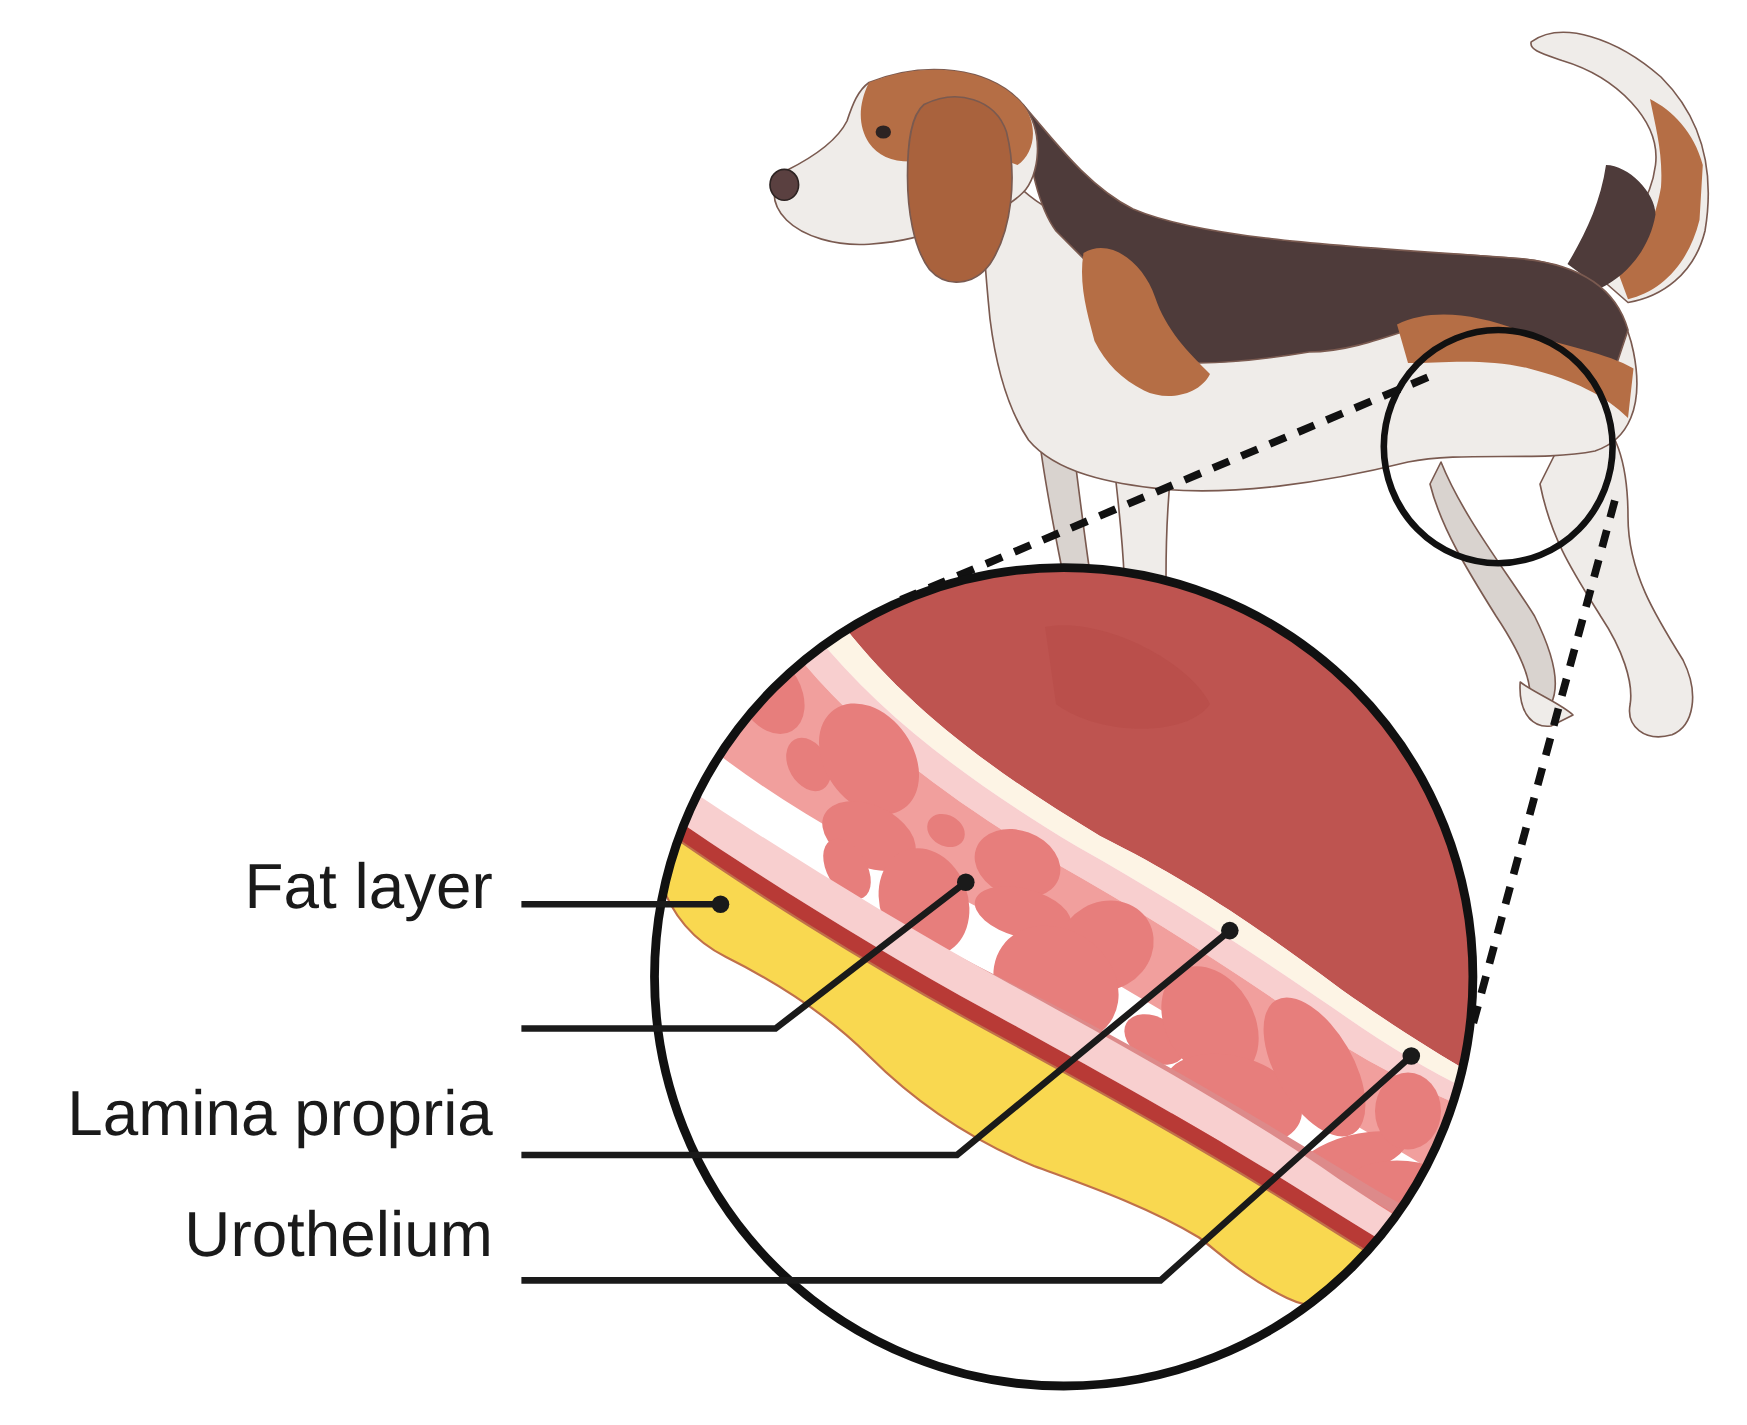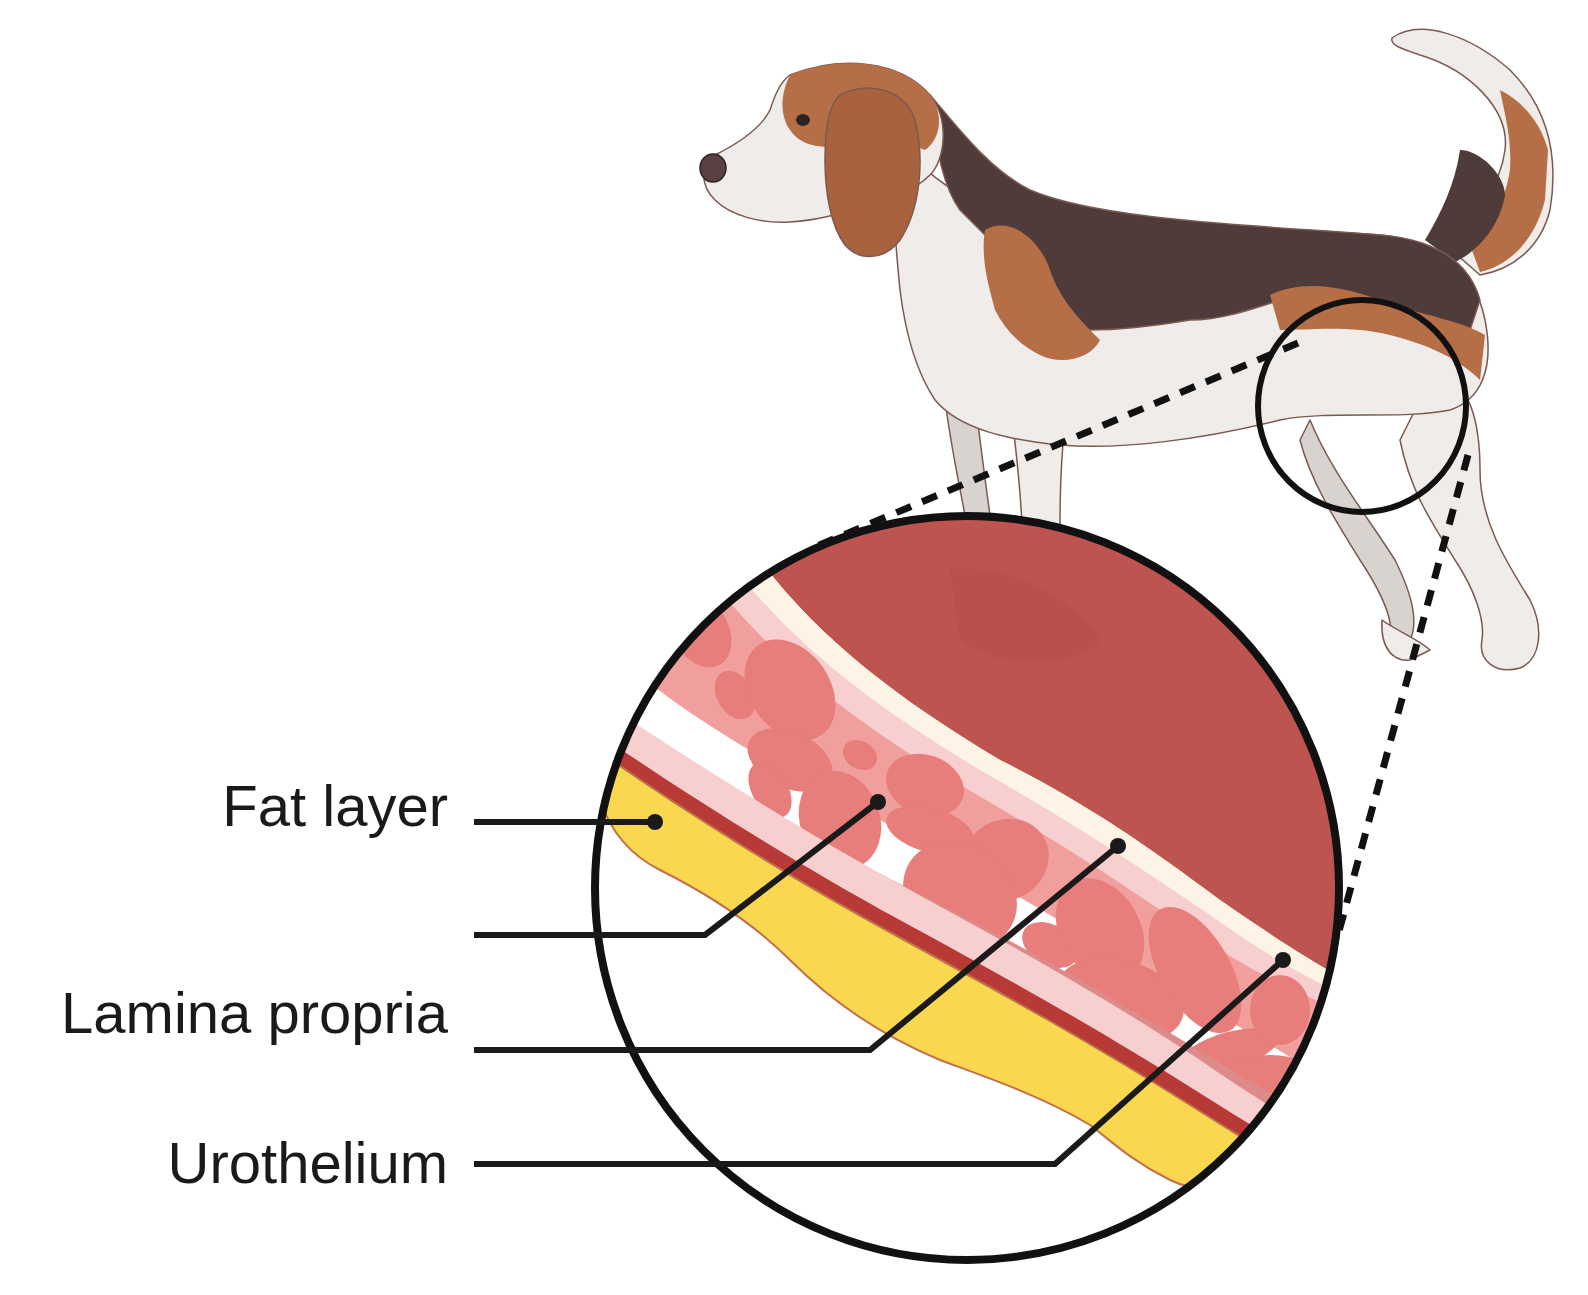--- a/index.html
+++ b/index.html
@@ -113,14 +113,14 @@
       <circle cx="655" cy="822" r="8"></circle>
       <circle cx="878" cy="802" r="8"></circle>
       <circle cx="1118" cy="846" r="8"></circle>
       <circle cx="1283" cy="960" r="8"></circle>
     </g>
   </svg>
 
   
   <div class="label" style="top:777px;">Fat layer</div>
   <div class="label" style="top:984px;">Lamina propria</div>
-  <div class="label" style="top:1134px;">Urothelium</div>
+  <div class="label" style="top:1094px;">Urothelium</div>
 </div>
 
 </body></html>

